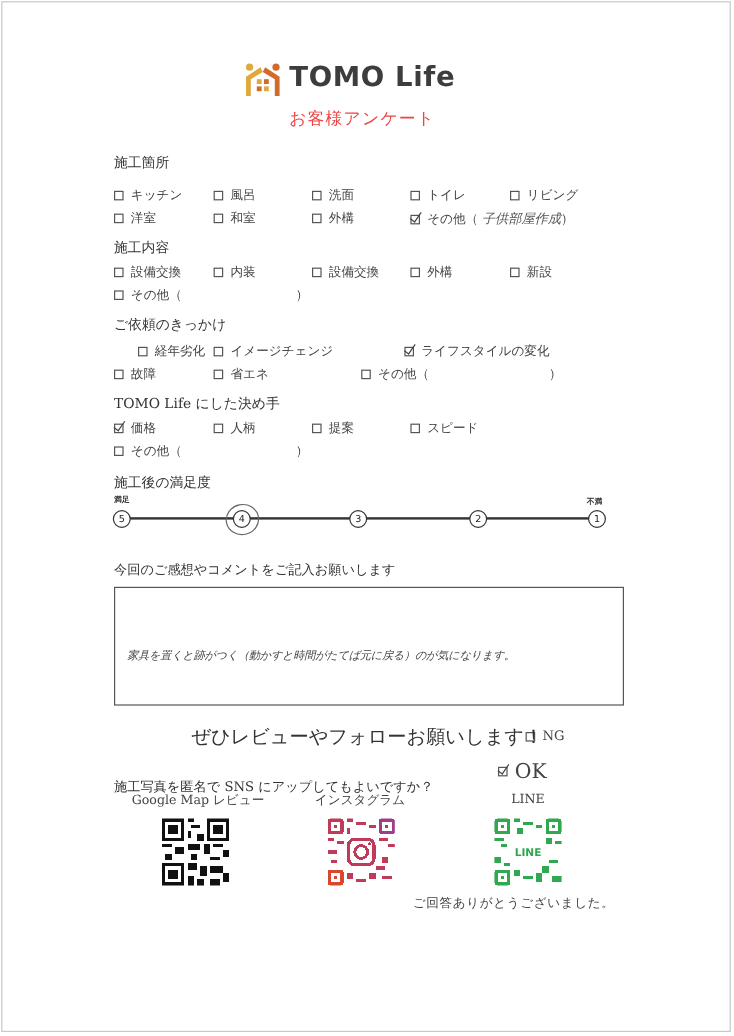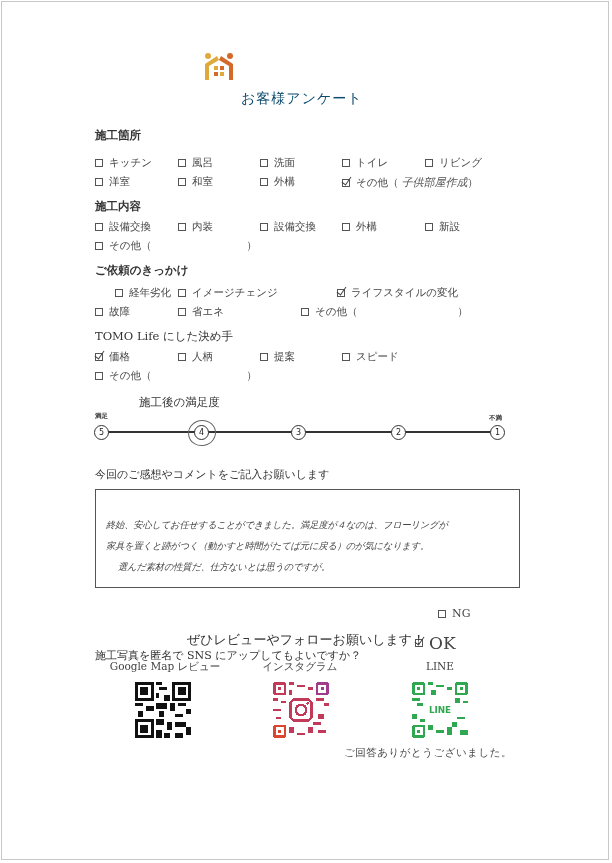--- a/index.html
+++ b/index.html
@@ -3,22 +3,22 @@
 <meta charset="utf-8">
 <style>
   html, body { margin:0; padding:0; }
   body { width:612px; height:863px; background:#ffffff; position:relative; overflow:hidden;
          font-family:"DejaVu Serif", serif; color:#333; }
   .frame { position:absolute; left:1px; top:1px; width:608px; height:859px; border:1px solid #c8c8c8; box-sizing:border-box; }
   .abs { position:absolute; }
   .logo { left:203px; top:52px; width:210px; height:34px; }
   .logo svg { position:absolute; left:0; top:0; }
   .logo-text { position:absolute; left:38px; top:0; font-family:"DejaVu Sans", sans-serif; font-size:23px; font-weight:bold; color:#3d3d3d; letter-spacing:0.5px; }
-  .subtitle { left:241px; top:90px; font-size:14px; color:#0c4a6e; letter-spacing:1px; }
-  .h { font-family:"DejaVu Sans", sans-serif; font-size:11.5px; font-weight:bold; color:#333; }
+  .subtitle { left:241px; top:90px; font-size:14px; color:#ef4444; letter-spacing:1px; }
+  .h { font-family:"DejaVu Sans", sans-serif; font-size:11.5px; font-weight:normal; color:#333; }
   .h-serif { font-family:"DejaVu Serif", serif; font-size:11.5px; color:#333; }
   .opt { font-size:10.5px; color:#444; white-space:nowrap; display:flex; align-items:center; }
   .cb { display:inline-block; width:8px; height:8px; border:1px solid #555; margin-right:6px; position:relative; box-sizing:border-box; }
   .cb.checked::after { content:""; position:absolute; left:1px; top:-5px; width:4px; height:9px; border-right:1.2px solid #444; border-bottom:1.2px solid #444; transform:rotate(35deg); }
   .hand { font-family:"DejaVu Sans", sans-serif; color:#555; font-style:italic; }
   .scale-line { left:102px; top:431px; width:396px; height:2px; background:#333; }
   .node { width:15px; height:15px; border:1.4px solid #333; border-radius:50%; background:#fff; box-sizing:border-box;
           font-family:"DejaVu Sans", sans-serif; font-size:8px; display:flex; align-items:center; justify-content:center; color:#222; }
   .circled { width:26px; height:24px; border:1px solid #666; border-radius:50%; transform:rotate(-12deg); }
   .small-lbl { font-family:"DejaVu Sans", sans-serif; font-size:6.5px; font-weight:bold; color:#333; }
@@ -37,20 +37,21 @@
   <svg width="32" height="30" viewBox="0 0 32 30">
     <circle cx="5" cy="4" r="3" fill="#e0a93c"></circle>
     <circle cx="27" cy="4" r="3" fill="#d46a2a"></circle>
     <path d="M2 28 L2 12 L14 4 L16 8 L6 14 L6 28 Z" fill="#e0a93c"></path>
     <path d="M30 28 L30 12 L18 4 L16 8 L26 14 L26 28 Z" fill="#d46a2a"></path>
     <rect x="11" y="14" width="4" height="4" fill="#e0a93c"></rect>
     <rect x="17" y="14" width="4" height="4" fill="#d46a2a"></rect>
     <rect x="11" y="20" width="4" height="4" fill="#d46a2a"></rect>
     <rect x="17" y="20" width="4" height="4" fill="#e0a93c"></rect>
   </svg>
+  <span class="logo-text">TOMO Life</span>
 </div>
 <div class="abs subtitle">お客様アンケート</div>
 
 <div class="abs h" style="left:95px;top:128px;">施工箇所</div>
 <div class="abs opt" style="left:95px;top:156px;">
     <span class="cb"></span>
     <span>キッチン</span>
   </div>
 <div class="abs opt" style="left:178px;top:156px;">
     <span class="cb"></span>
@@ -160,49 +161,47 @@
     <span class="cb"></span>
     <span>スピード</span>
   </div>
 <div class="abs opt" style="left:95px;top:369px;">
     <span class="cb"></span>
     <span>その他（</span>
     <span style="display:inline-block;width:95px;"></span>
     <span>）</span>
   </div>
 
-<div class="abs h" style="left:95px;top:395px;font-weight:normal;font-family:'DejaVu Serif',serif;margin-left:44px;">施工後の満足度</div>
+<div class="abs h" style="left:95px;top:395px;font-weight:normal;font-family:'DejaVu Serif',serif;">施工後の満足度</div>
 <div class="abs small-lbl" style="left:95px;top:412px;">満足</div>
 <div class="abs small-lbl" style="left:489px;top:414px;">不満</div>
 <div class="abs scale-line"></div>
 <div class="abs node" style="left:94px;top:425px;">5</div>
 <div class="abs node" style="left:194px;top:425px;">4</div>
 <div class="abs circled" style="left:188px;top:420px;"></div>
 <div class="abs node" style="left:291px;top:425px;">3</div>
 <div class="abs node" style="left:391px;top:425px;">2</div>
 <div class="abs node" style="left:490px;top:425px;">1</div>
 
 <div class="abs" style="left:95px;top:467px;font-size:11px;color:#333;">今回のご感想やコメントをご記入お願いします</div>
 <div class="abs comment-box">
-  <div class="comment-line" style="top:29px;">終始、安心してお任せすることができました。満足度が４なのは、フローリングが</div>
   <div class="comment-line" style="top:50px;">家具を置くと跡がつく（動かすと時間がたてば元に戻る）のが気になります。</div>
-  <div class="comment-line" style="top:71px;left:22px;">選んだ素材の性質だ、仕方ないとは思うのですが。</div>
 </div>
 
 <div class="abs" style="left:95px;top:605px;font-size:11px;color:#333;margin-top:43px;">施工写真を匿名で SNS にアップしてもよいですか？</div>
 <div class="abs opt" style="left:379px;top:633px;font-size:17px;margin-left:36px;">
     <span class="cb checked"></span>
     <span>OK</span>
   </div>
 <div class="abs opt" style="left:438px;top:607px;font-size:11px;">
     <span class="cb"></span>
     <span>NG</span>
   </div>
 
-<div class="abs center" style="left:0;width:612px;top:631px;font-size:13px;color:#333;">ぜひレビューやフォローお願いします！</div>
+<div class="abs center" style="left:0;width:612px;top:604px;font-size:16px;color:#333;">ぜひレビューやフォローお願いします！</div>
 
 <div class="abs sns-lbl" style="left:105px;top:660px;width:120px;">Google Map レビュー</div>
 <div class="abs sns-lbl" style="left:250px;top:660px;width:100px;">インスタグラム</div>
 <div class="abs sns-lbl" style="left:390px;top:660px;width:100px;">LINE</div>
 
 <svg class="qr" style="left:135px;top:682px;" viewBox="0 0 21 21" shape-rendering="crispEdges">
   <g fill="#111">
     <rect x="0" y="0" width="7" height="7"></rect>
       <rect x="1" y="1" width="5" height="5" fill="#fff"></rect>
       <rect x="2" y="2" width="3" height="3"></rect>

